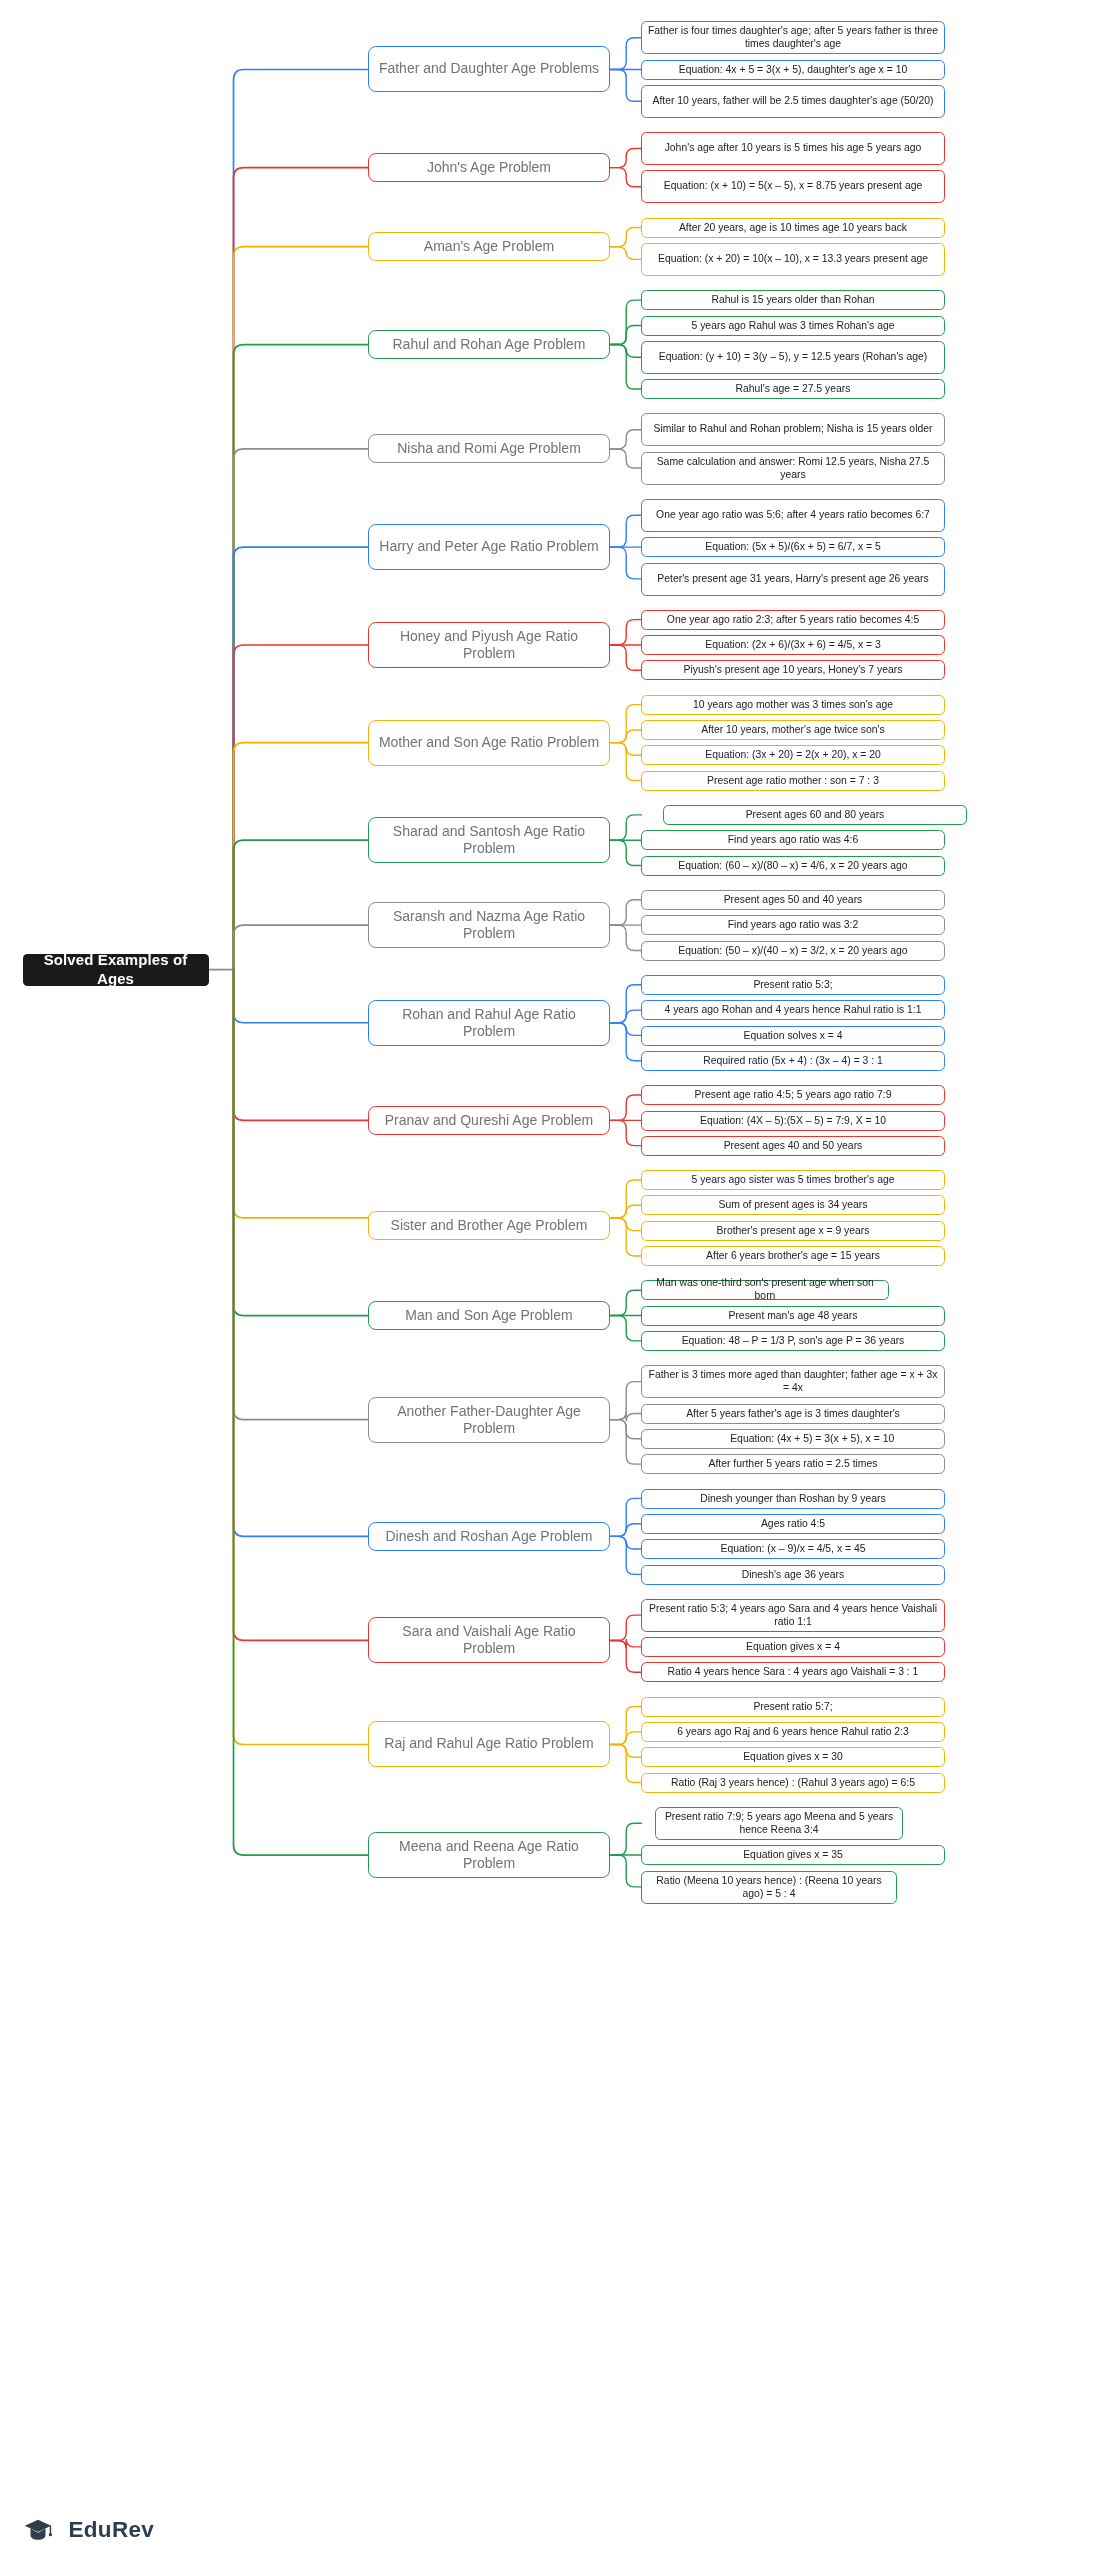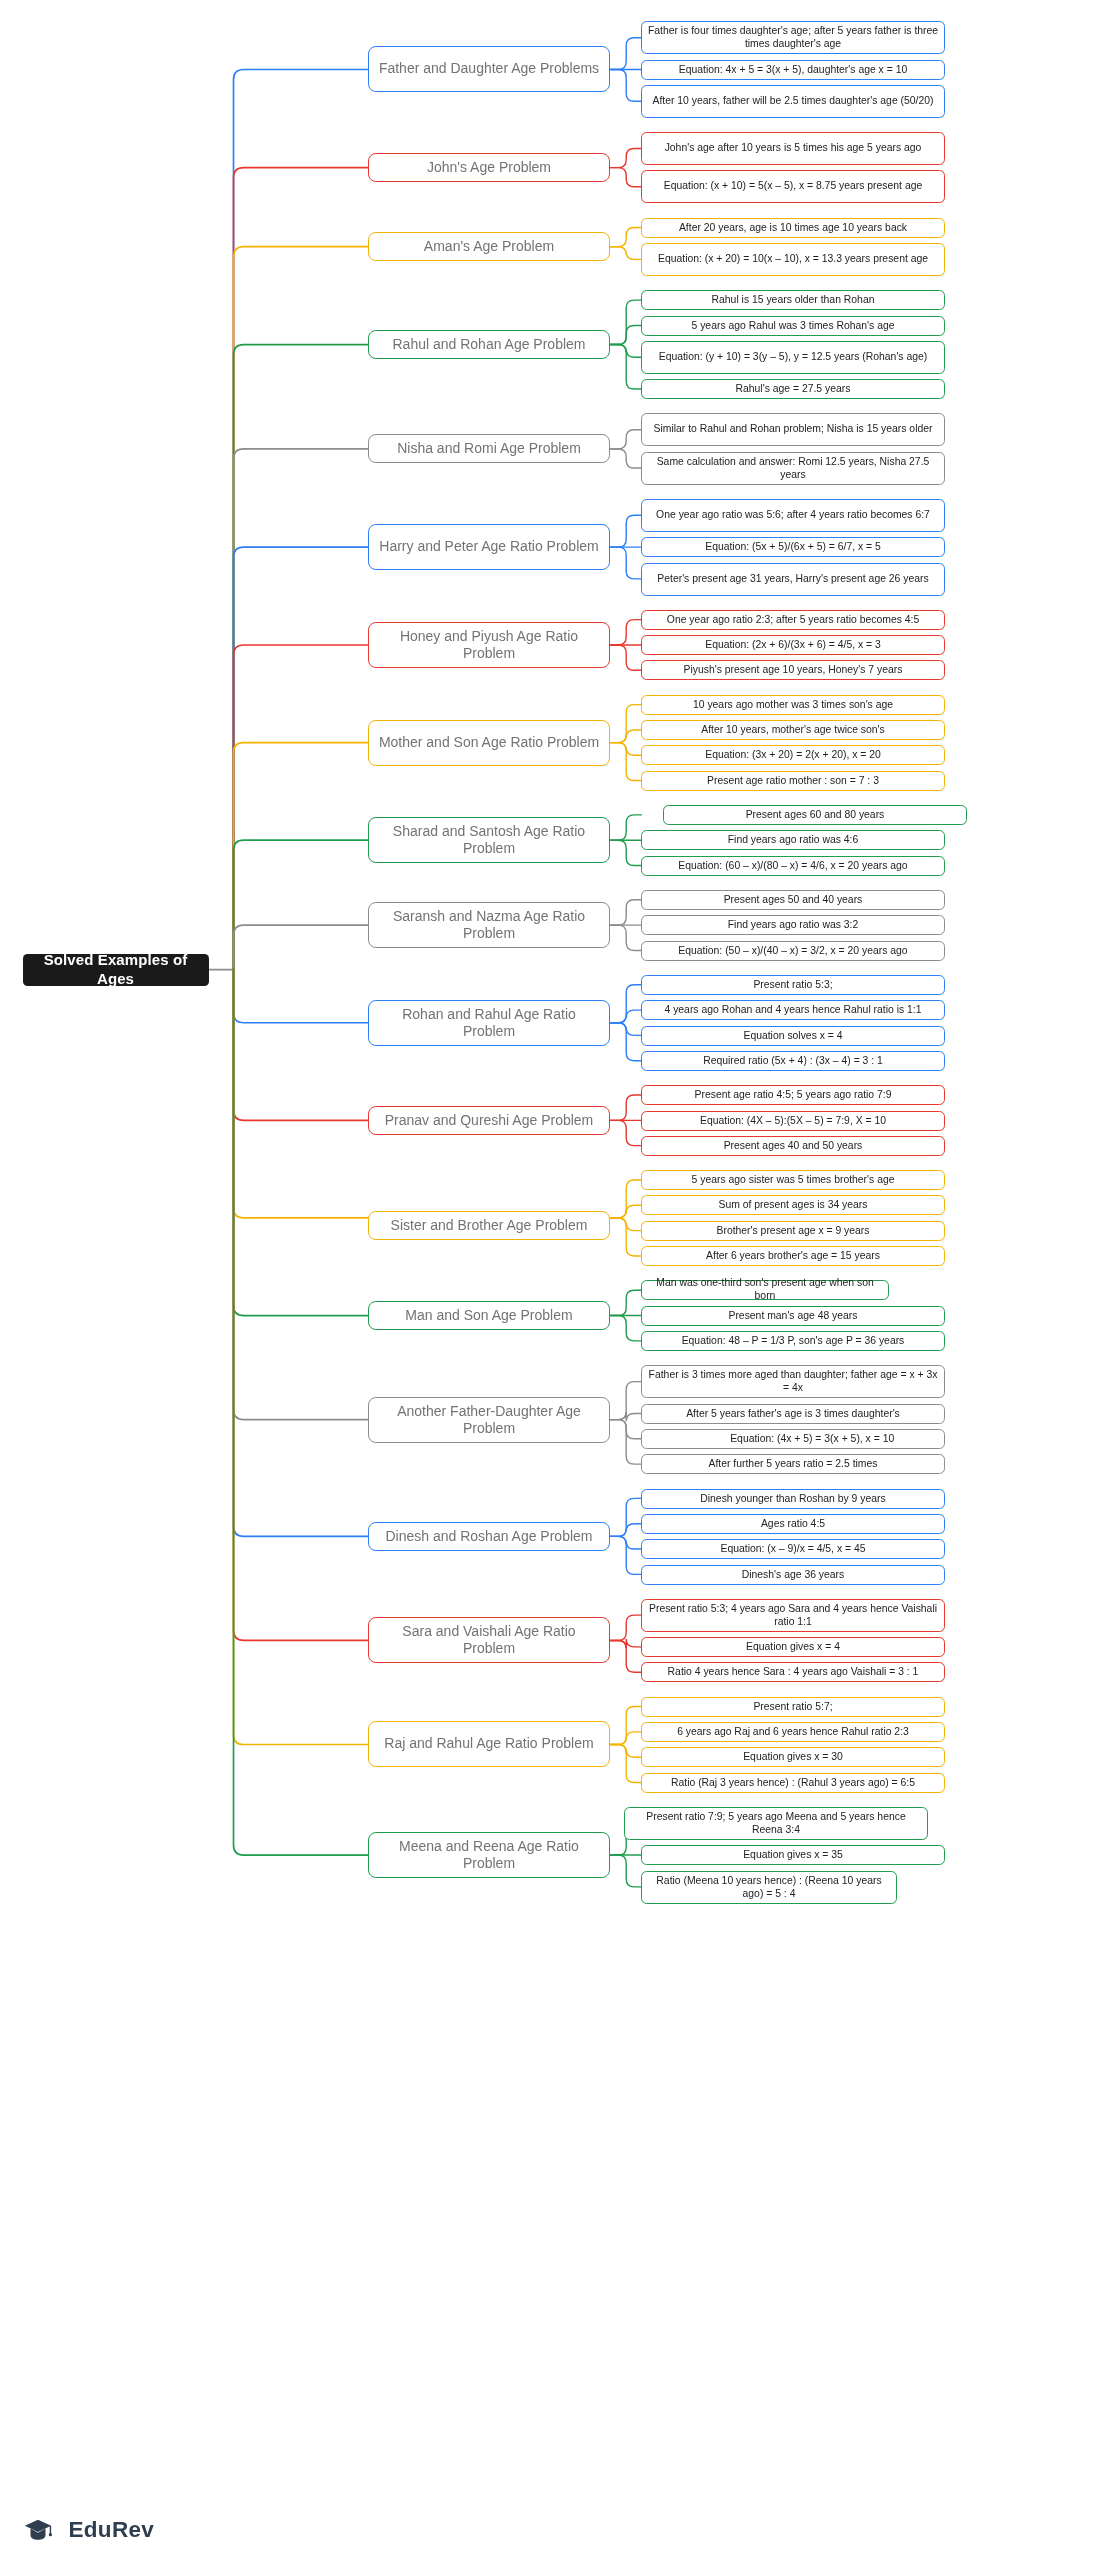--- a/index.html
+++ b/index.html
@@ -197,21 +197,21 @@
       <div class="node branch" style="left: 368px; top: 1522px; width: 242px; height: 29px; border-color: rgb(45, 127, 249);">Dinesh and Roshan Age Problem</div>
       <div class="node leaf" style="left: 641px; top: 1599px; width: 304px; height: 33px; border-color: rgb(232, 55, 44);">Present ratio 5:3; 4 years ago Sara and 4 years hence Vaishali ratio 1:1</div>
       <div class="node leaf" style="left: 641px; top: 1637px; width: 304px; height: 19.7px; border-color: rgb(232, 55, 44);">Equation gives x = 4</div>
       <div class="node leaf" style="left: 641px; top: 1662px; width: 304px; height: 19.7px; border-color: rgb(232, 55, 44);">Ratio 4 years hence Sara : 4 years ago Vaishali = 3 : 1</div>
       <div class="node branch" style="left: 368px; top: 1617px; width: 242px; height: 46px; border-color: rgb(232, 55, 44);">Sara and Vaishali Age Ratio Problem</div>
       <div class="node leaf" style="left: 641px; top: 1697px; width: 304px; height: 19.7px; border-color: rgb(245, 179, 1);">Present ratio 5:7;</div>
       <div class="node leaf" style="left: 641px; top: 1722px; width: 304px; height: 19.7px; border-color: rgb(245, 179, 1);">6 years ago Raj and 6 years hence Rahul ratio 2:3</div>
       <div class="node leaf" style="left: 641px; top: 1747px; width: 304px; height: 19.7px; border-color: rgb(245, 179, 1);">Equation gives x = 30</div>
       <div class="node leaf" style="left: 641px; top: 1773px; width: 304px; height: 19.7px; border-color: rgb(245, 179, 1);">Ratio (Raj 3 years hence) : (Rahul 3 years ago) = 6:5</div>
       <div class="node branch" style="left: 368px; top: 1721px; width: 242px; height: 46px; border-color: rgb(245, 179, 1);">Raj and Rahul Age Ratio Problem</div>
-      <div class="node leaf" style="left: 624px; top: 1807px; width: 304px; height: 33px; border-color: rgb(31, 157, 77);">Present ratio 7:9; 5 years ago Meena and 5 years hence Reena 3:4</div>
+      <div class="node leaf" style="left: 655px; top: 1807px; width: 248px; height: 33px; border-color: rgb(31, 157, 77);">Present ratio 7:9; 5 years ago Meena and 5 years hence Reena 3:4</div>
       <div class="node leaf" style="left: 641px; top: 1845px; width: 304px; height: 19.7px; border-color: rgb(31, 157, 77);">Equation gives x = 35</div>
       <div class="node leaf" style="left: 641px; top: 1871px; width: 256px; height: 33px; border-color: rgb(31, 157, 77);">Ratio (Meena 10 years hence) : (Reena 10 years ago) = 5 : 4</div>
       <div class="node branch" style="left: 368px; top: 1832px; width: 242px; height: 46px; border-color: rgb(31, 157, 77);">Meena and Reena Age Ratio Problem</div>
       <div class="node root" style="left: 22.5px; width: 186px; height: 31.5px; top: 954px;">Solved Examples of Ages</div>
     </div>
 
   <div class="logo">
     <svg class="cap" viewBox="0 0 64 64">
       <path d="M32 10 L60 23 L32 36 L4 23 Z" fill="#2f3e4e"></path>
       <path d="M16 29 L16 43 C16 49 24 53 32 53 C40 53 48 49 48 43 L48 29 L32 38 Z" fill="#2f3e4e"></path>

